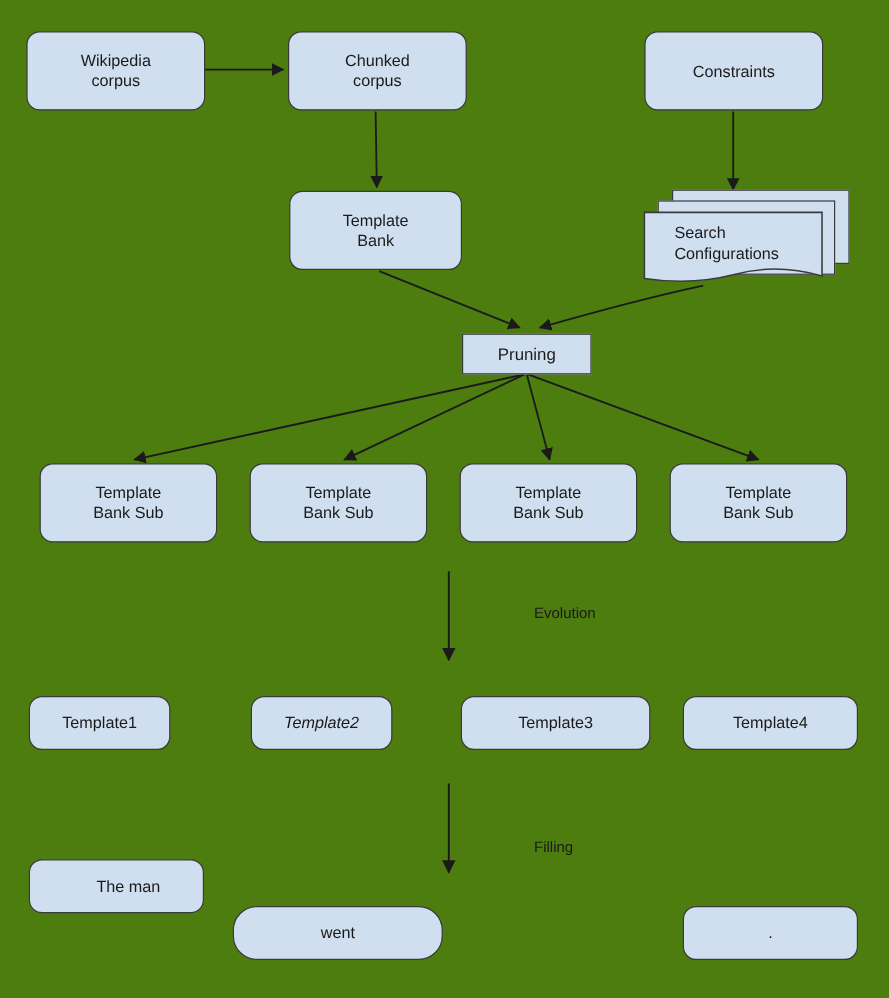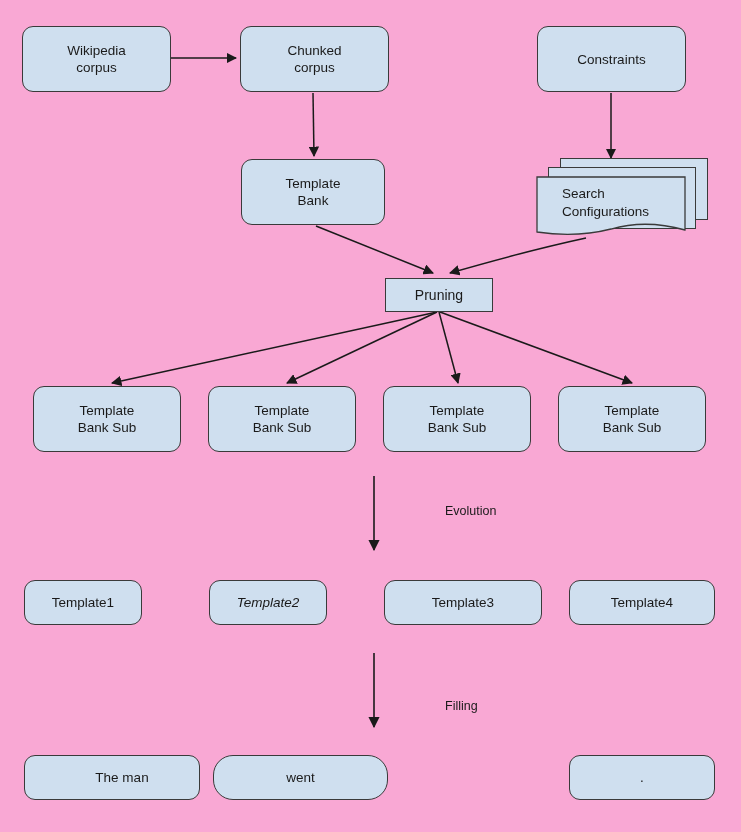--- a/index.html
+++ b/index.html
@@ -8,21 +8,21 @@
     padding: 0;
     background: #ffffff;
   }
   body {
     font-family: "Liberation Sans", sans-serif;
   }
   #canvas {
     position: relative;
     width: 741px;
     height: 832px;
-    background: #f9a8d4;
+    background: #4d7c0f;
     overflow: hidden;
   }
   #edges {
     position: absolute;
     left: 0;
     top: 0;
     width: 741px;
     height: 832px;
     pointer-events: none;
   }
@@ -150,17 +150,17 @@
 
   <div class="edge-label" style="left:397px; top:504px;">Evolution</div>
 
   <div class="node" style="left:24px; top:580px; width:118px; height:45px;">Template1</div>
   <div class="node" style="left:209px; top:580px; width:118px; height:45px;font-style:italic;">Template2</div>
   <div class="node" style="left:384px; top:580px; width:158px; height:45px;">Template3</div>
   <div class="node" style="left:569px; top:580px; width:146px; height:45px;">Template4</div>
 
   <div class="edge-label" style="left:397px; top:699px;">Filling</div>
 
-  <div class="node" style="left:24px; top:755px; width:176px; height:45px;padding-left:20px;">The man</div>
-  <div class="node" style="left:213px; top:755px; width:175px; height:45px;border-radius:20px;">went</div>
+  <div class="node" style="left:24px; top:716px; width:146px; height:45px;padding-left:20px;">The man</div>
+  <div class="node" style="left:194px; top:755px; width:175px; height:45px;border-radius:20px;">went</div>
   <div class="node" style="left:569px; top:755px; width:146px; height:45px;">.</div>
 
 </div>
 
 </body></html>

